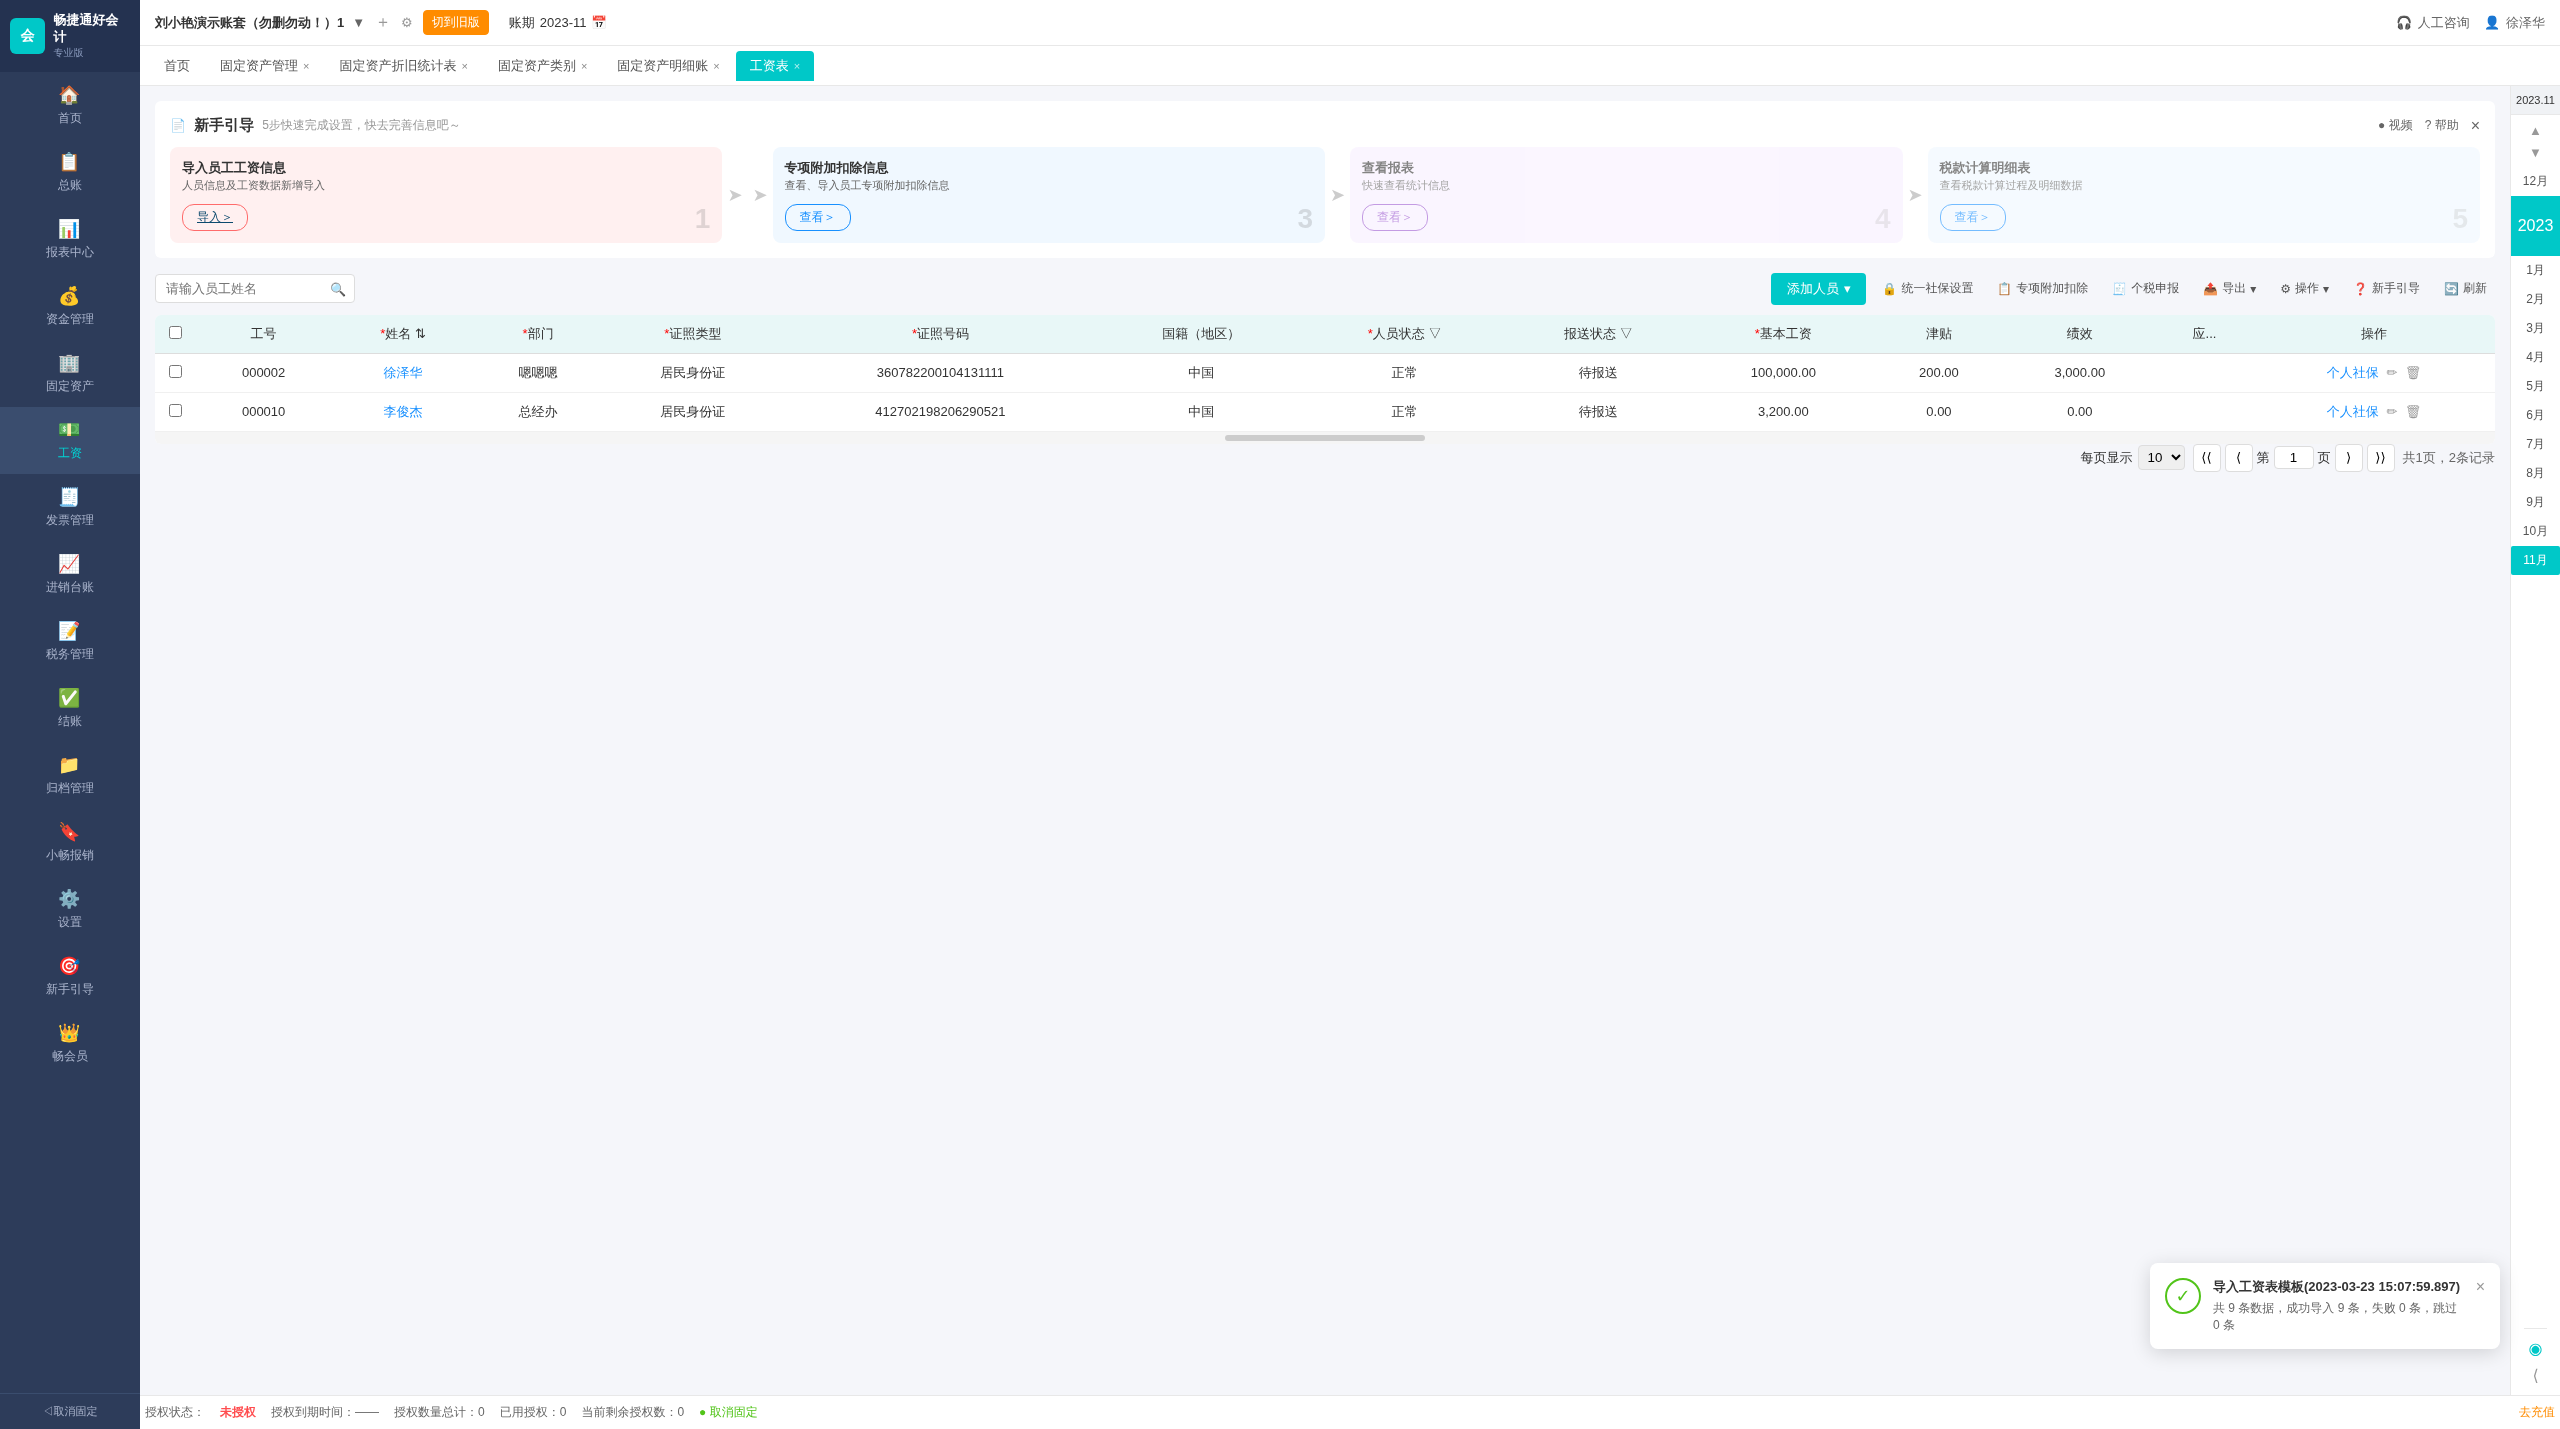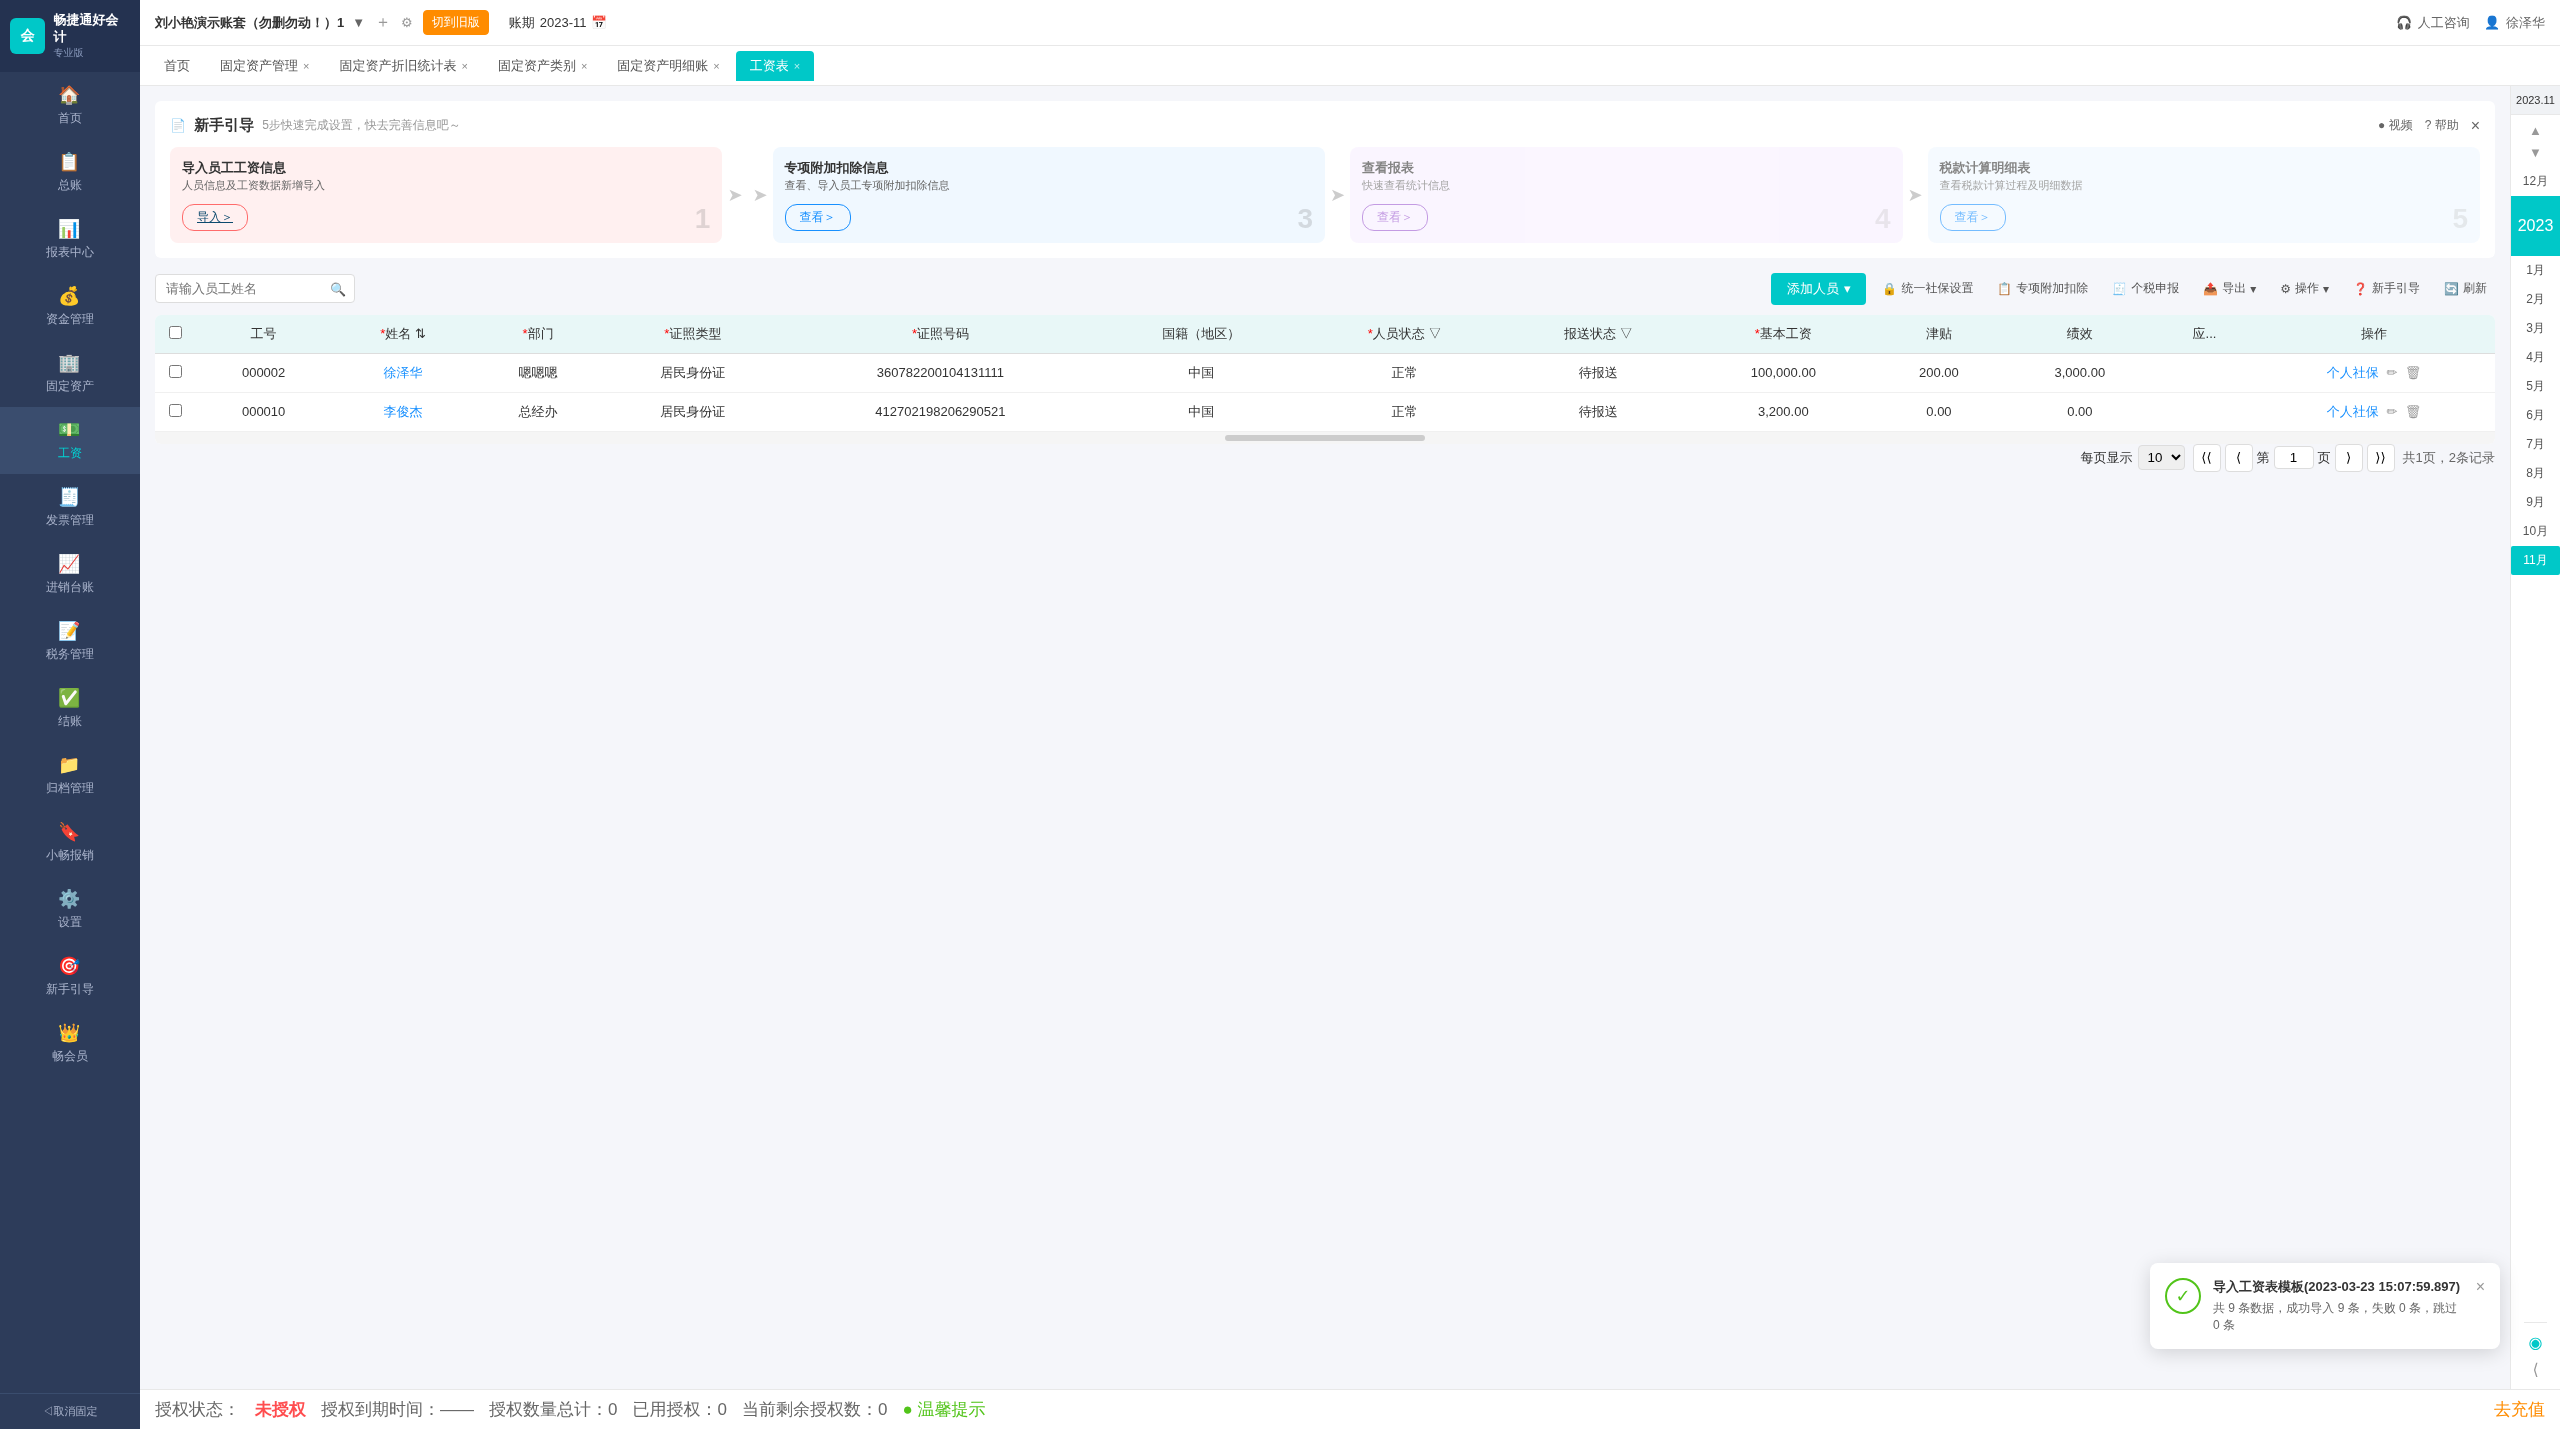--- a/index.html
+++ b/index.html
@@ -90,21 +90,21 @@
     
     .pagination { display: flex; align-items: center; gap: 8px; justify-content: flex-end; font-size: 13px; }
     .page-size { display: flex; align-items: center; gap: 5px; }
     .page-size select { border: 1px solid #ddd; border-radius: 4px; padding: 3px 5px; }
     .page-nav { display: flex; align-items: center; gap: 4px; }
     .page-btn { width: 28px; height: 28px; border: 1px solid #ddd; border-radius: 4px; cursor: pointer; display: flex; align-items: center; justify-content: center; background: white; }
     .page-input { width: 40px; text-align: center; border: 1px solid #ddd; border-radius: 4px; padding: 3px; }
     .page-info { color: #666; }
 
     
-    .status-bar { background: white; padding: 8px 15px; border-top: 1px solid #e8e8e8; display: flex; align-items: center; gap: 15px; font-size: 17px; color: #666; }
+    .status-bar { background: white; padding: 8px 5px; border-top: 1px solid #e8e8e8; display: flex; align-items: center; gap: 15px; font-size: 12px; color: #666; }
     .status-unauthorized { color: #ff4d4f; font-weight: bold; }
     .status-warning { color: #52c41a; }
 
     
     .right-panel { width: 50px; background: white; border-left: 1px solid #e8e8e8; display: flex; flex-direction: column; align-items: center; overflow: hidden; }
     .right-panel-header { background: #f0f2f5; width: 100%; text-align: center; padding: 8px 2px; font-size: 11px; color: #333; border-bottom: 1px solid #e8e8e8; }
     .right-panel-nav { display: flex; flex-direction: column; align-items: center; gap: 2px; padding: 5px 0; }
     .right-panel-arrow { width: 24px; height: 20px; display: flex; align-items: center; justify-content: center; cursor: pointer; color: #999; }
     .month-list { display: flex; flex-direction: column; align-items: center; width: 100%; }
     .month-item { width: 100%; text-align: center; padding: 6px 2px; font-size: 12px; cursor: pointer; color: #555; }
@@ -493,21 +493,21 @@
     </div>
 
     <div class="status-bar">
       <span>授权状态：</span>
       <span class="status-unauthorized">未授权</span>
       <span>授权到期时间：——</span>
       <span>授权数量总计：0</span>
       <span>已用授权：0</span>
       <span>当前剩余授权数：0</span>
       <span class="status-warning">
-        ● <span>温馨提示</span>
+        ● <span>取消固定</span>
       </span>
       <span style="margin-left:auto;color:#ff8c00;cursor:pointer;">去充值</span>
     </div>
   </div>
 </div>
 
 <div class="notification">
   <div class="notif-icon">✓</div>
   <div class="notif-content">
     <div class="notif-title">导入工资表模板(2023-03-23 15:07:59.897)</div>

